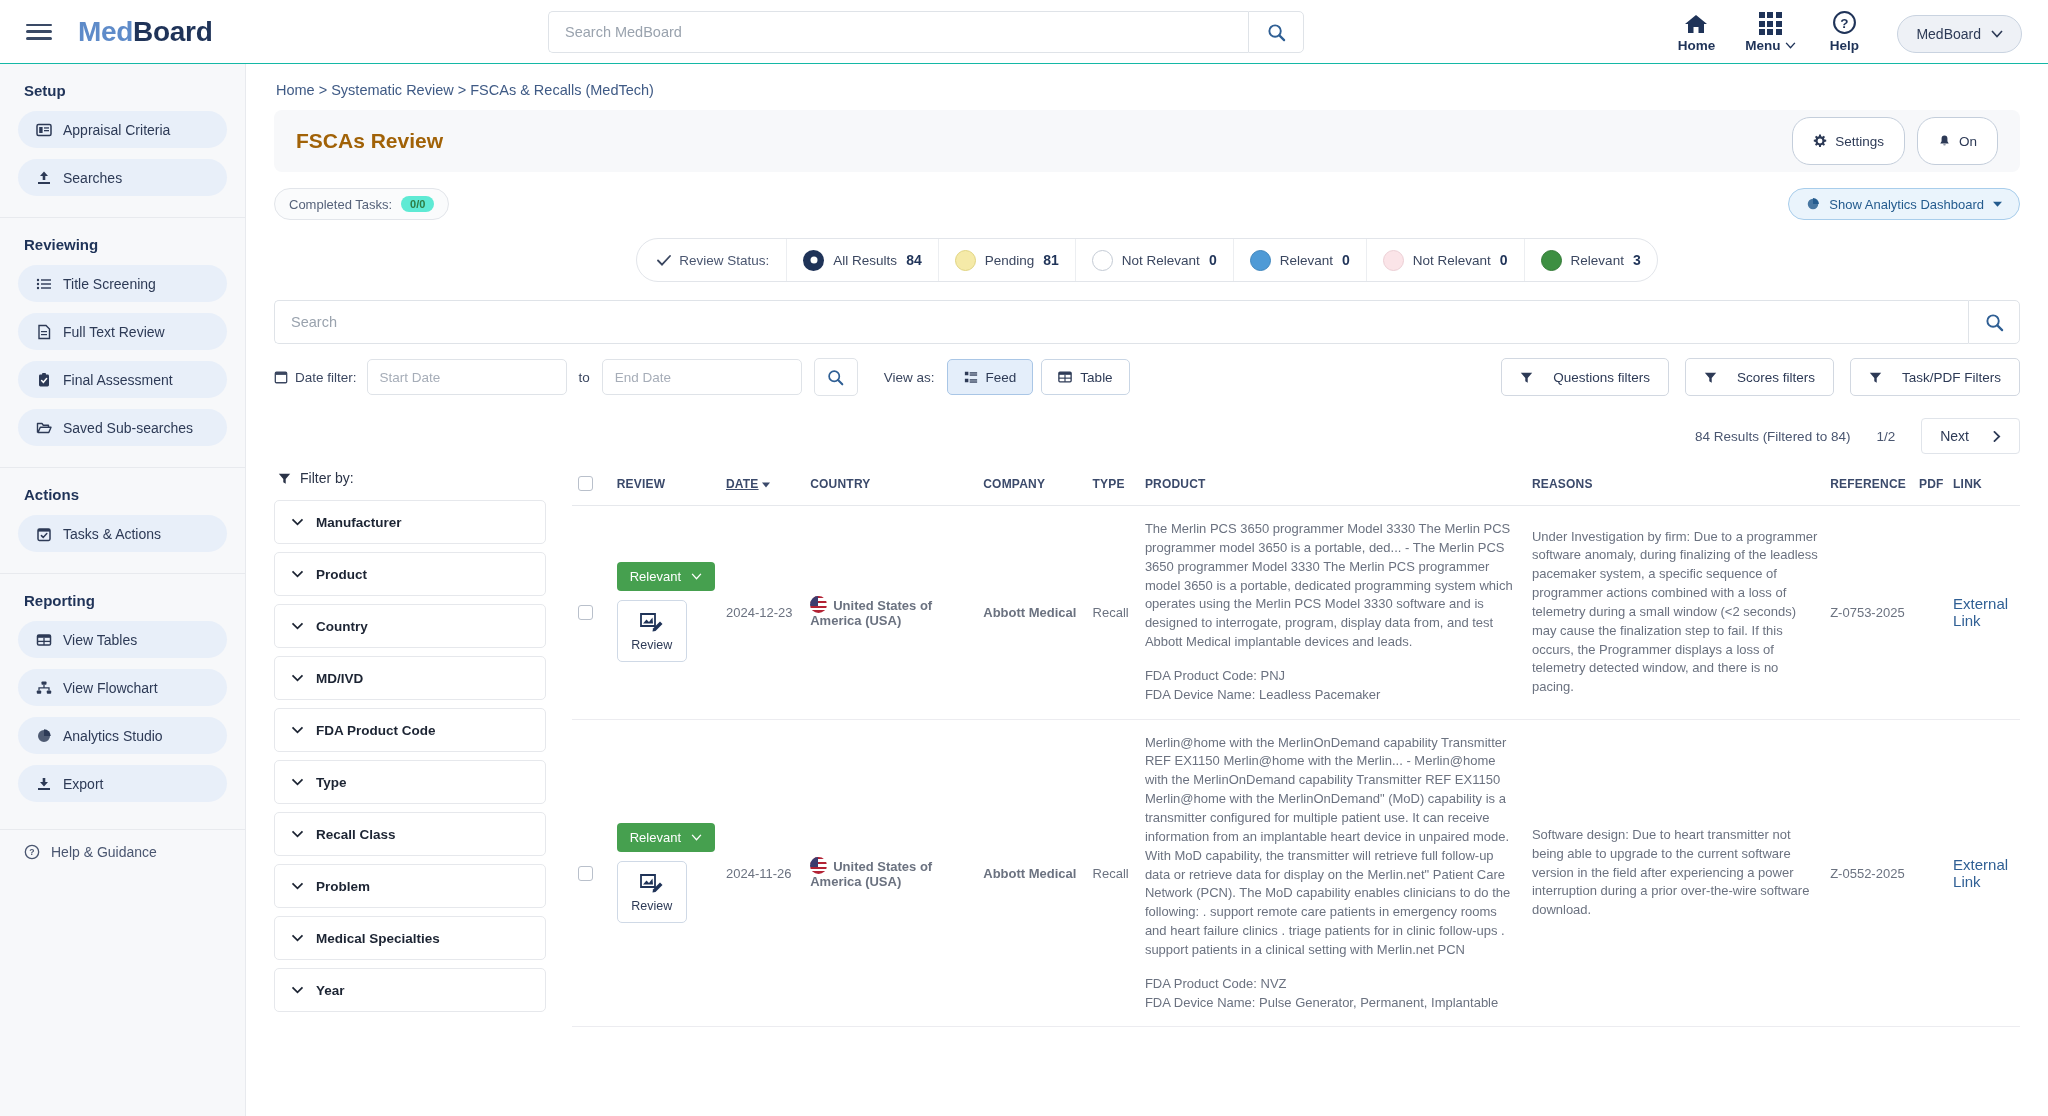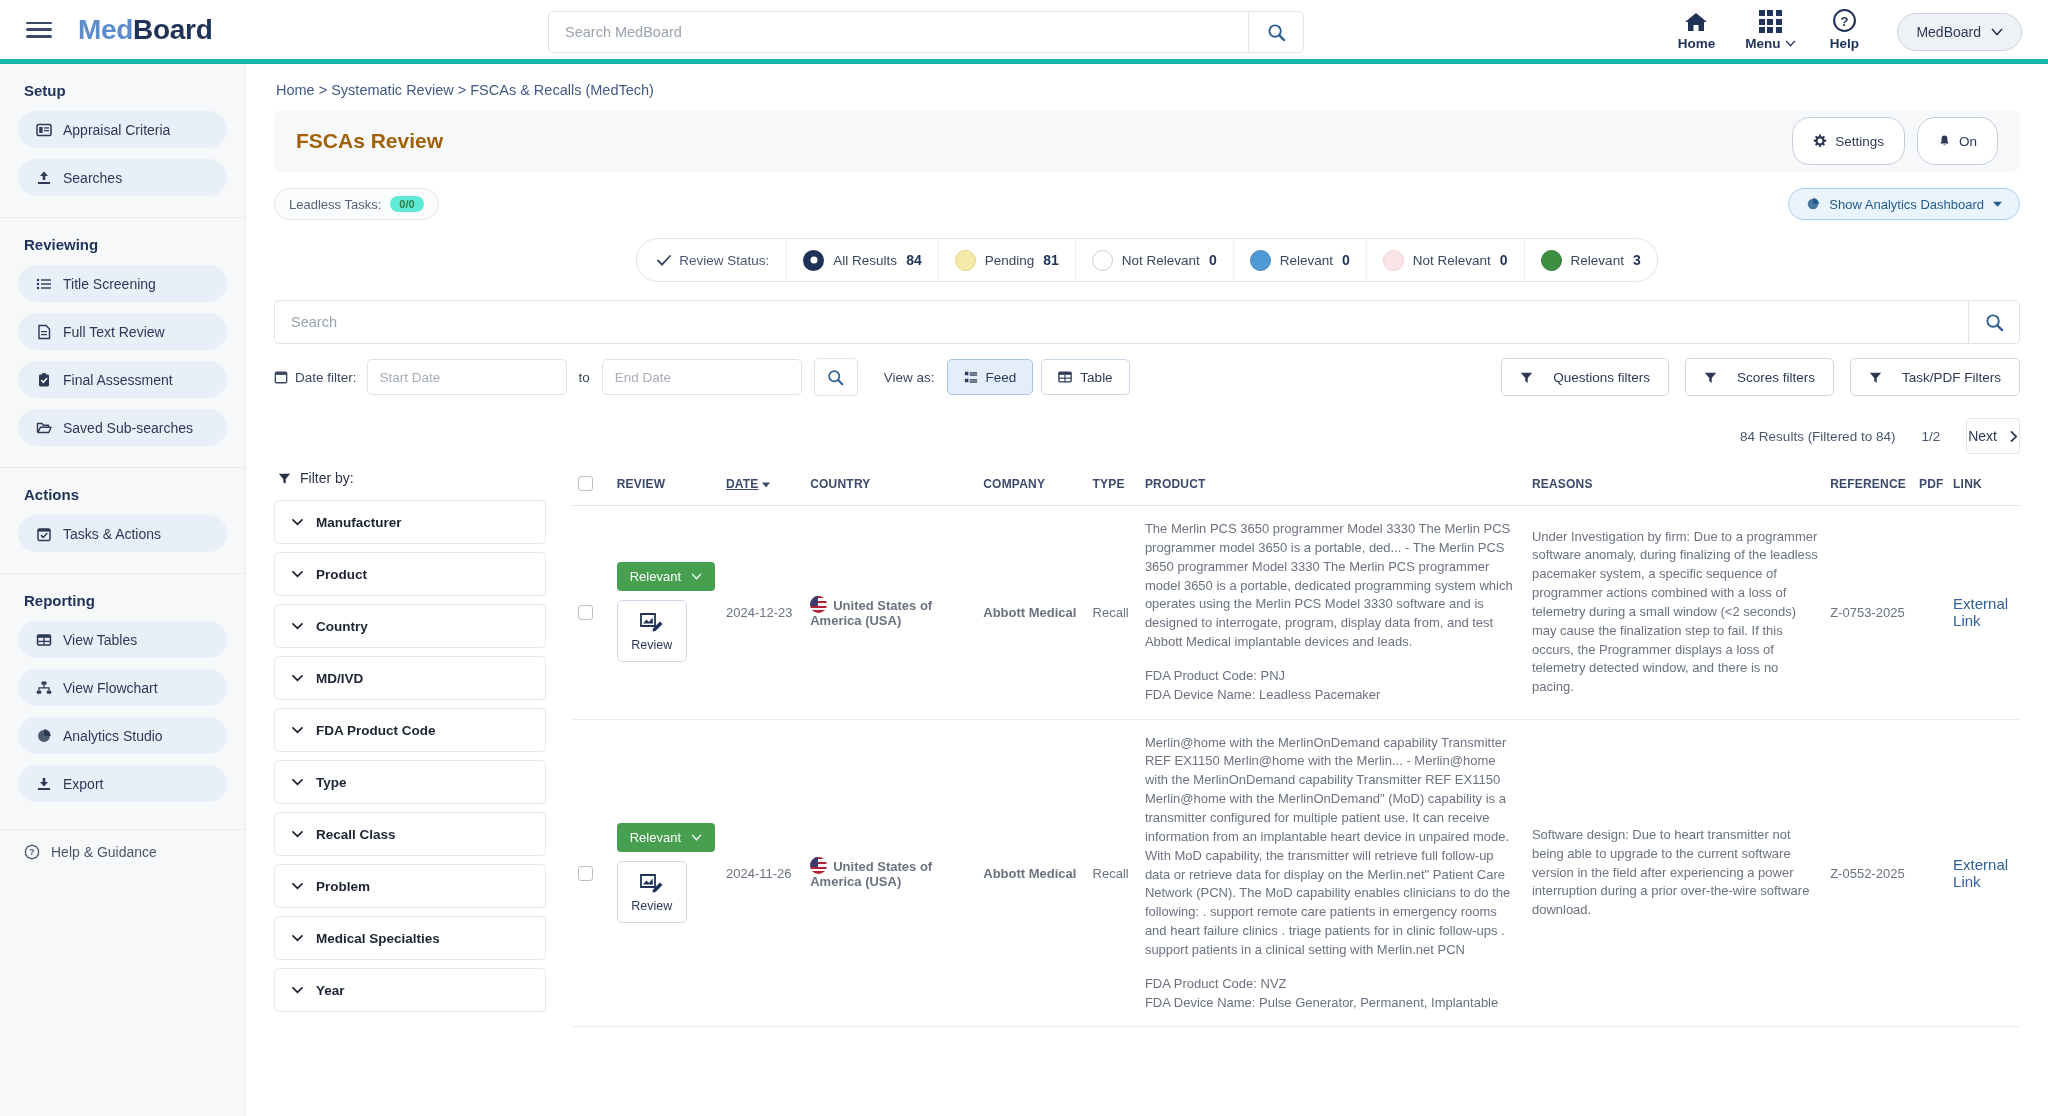--- a/index.html
+++ b/index.html
@@ -9,21 +9,21 @@
     background: #ffffff;
     overflow: hidden;
     color: #2d3a56;
   }
   .app { display: flex; flex-direction: column; width: 2048px; height: 1116px; }
 
   
   .topbar {
     height: 64px; min-height: 64px;
     background: #ffffff;
-    border-bottom: 5px solid #14b8a6;
+    border-bottom: 1px solid #14b8a6;
     display: flex; align-items: center;
     padding: 0 26px;
     position: relative;
   }
   .hamburger { width: 26px; height: 22px; display: flex; flex-direction: column;
     justify-content: space-between; cursor: pointer; padding: 3px 0; }
   .hamburger span { display: block; height: 2.5px; background: #3a4a66; border-radius: 2px; }
   .brand { font-size: 28px; font-weight: bold; margin-left: 26px; letter-spacing: -0.3px; }
   .brand .b1 { color: #5e8bc9; }
   .brand .b2 { color: #1f3358; }
@@ -183,23 +183,23 @@
   .filt-btn {
     height: 38px; padding: 0 18px; border: 1px solid #d2d8e1; background: #fff;
     border-radius: 5px; font-size: 13.5px; color: #2d3a56;
     display: flex; align-items: center; gap: 20px; cursor: pointer; white-space: nowrap;
   }
 
   .resultsrow { display: flex; align-items: center; justify-content: flex-end; gap: 26px; margin-bottom: 16px; }
   .results-txt { font-size: 13.5px; color: #4a5670; }
   .page-txt { font-size: 13.5px; color: #4a5670; }
   .next-btn {
-    height: 36px; padding: 0 1px; border: 1px solid #e0e4ea; background: #fff;
+    height: 36px; padding: 0 18px; border: 1px solid #e0e4ea; background: #fff;
     border-radius: 4px; font-size: 14px; color: #2d3a56;
-    display: flex; align-items: center; gap: 13px; cursor: pointer;
+    display: flex; align-items: center; gap: 24px; cursor: pointer;
   }
 
   
   .content-cols { display: flex; gap: 26px; }
   .facets { width: 272px; min-width: 272px; }
   .facet-hdr { display: flex; align-items: center; gap: 9px; font-size: 14px; color: #2a3347; margin-bottom: 14px; padding-left: 4px; }
   .facet {
     border: 1px solid #e6e8ec; border-radius: 5px; background: #fff;
     height: 44px; display: flex; align-items: center; gap: 12px;
     padding: 0 16px; margin-bottom: 8px; font-size: 13.5px;
@@ -459,21 +459,21 @@
                 <path d="M8 1.2 A3.6 3.6 0 0 1 11.6 4.8 L11.6 8.4 L13.2 11 L2.8 11 L4.4 8.4 L4.4 4.8 A3.6 3.6 0 0 1 8 1.2 Z" fill="#2d3a56"></path>
                 <path d="M6.4 12.2 A1.7 1.7 0 0 0 9.6 12.2 Z" fill="#2d3a56"></path>
               </svg>
             <span>On</span>
           </div>
         </div>
       </div>
 
       <div class="subrow">
         <div class="tasks-pill">
-          <span>Leadless Tasks:</span>
+          <span>Completed Tasks:</span>
           <span class="tasks-count">0/0</span>
         </div>
         <div class="analytics-pill">
           <svg width="14" height="14" viewBox="0 0 16 16">
               <path d="M8 8 L8 1.2 A6.8 6.8 0 0 1 14.8 8 Z" fill="#245b8e"></path>
               <path d="M8 8 L14 8 A6 6 0 1 1 8 2 Z" fill="#245b8e" opacity="0.82"></path>
             </svg>
           <span>Show Analytics Dashboard</span>
           <svg width="9" height="6" viewBox="0 0 12 8">
               <path d="M0 1 L6 7.5 L12 1 Z" fill="#245b8e"></path>

